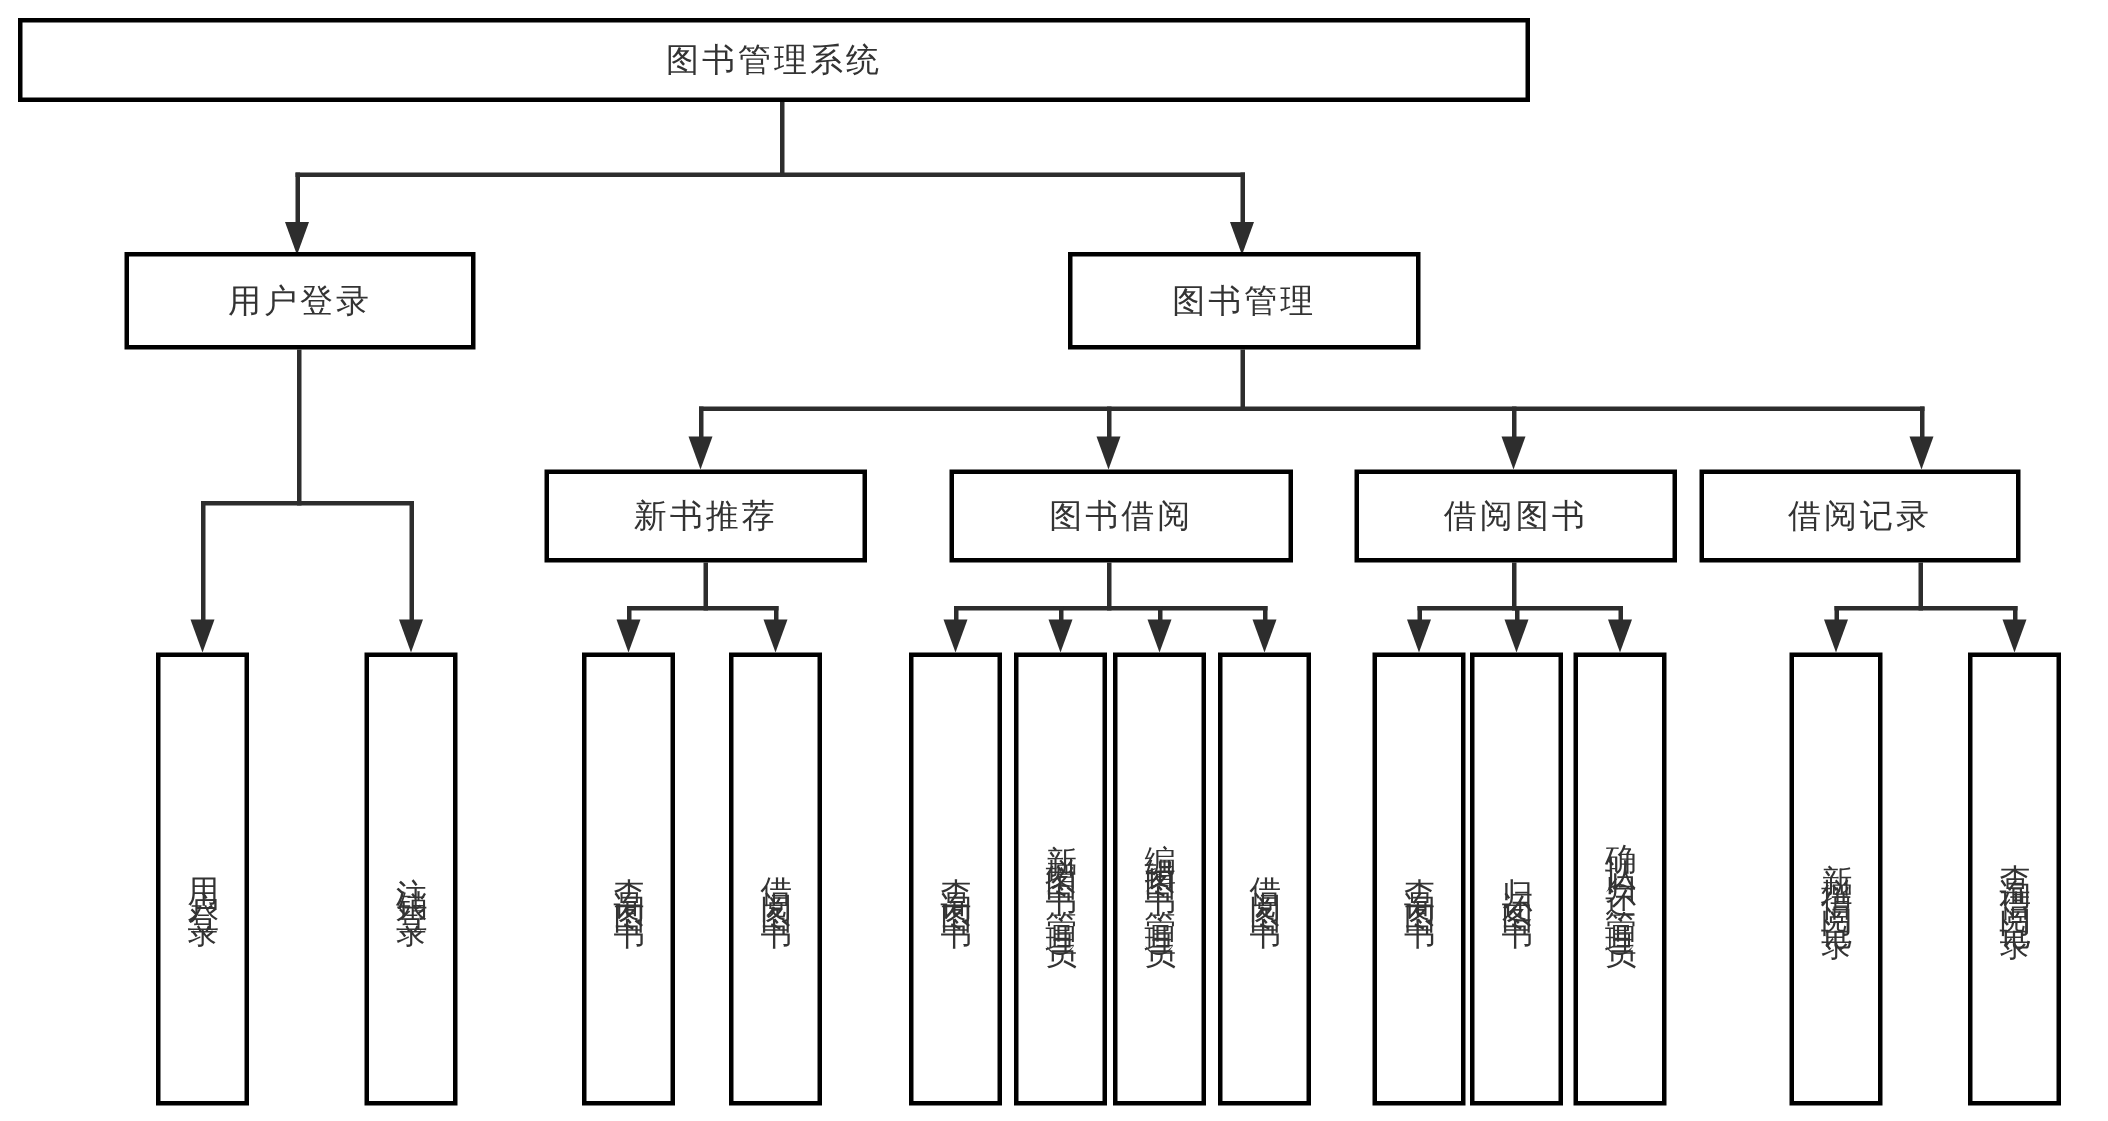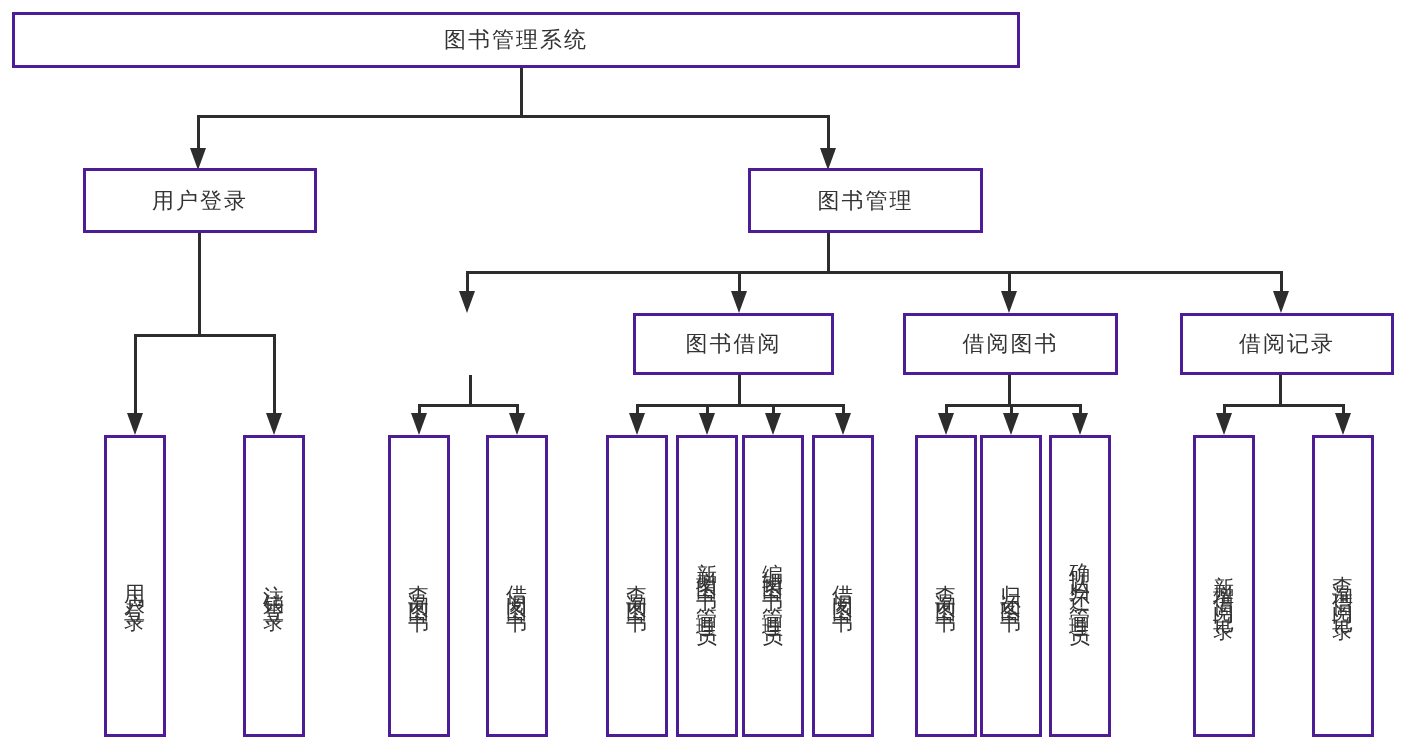--- a/index.html
+++ b/index.html
@@ -2,21 +2,21 @@
 <html><head>
 <meta charset="utf-8">
 <style>
   html,body{margin:0;padding:0;background:#ffffff;}
   body{
     width:1405px;height:747px;position:relative;overflow:hidden;
     font-family:"Liberation Sans","DejaVu Sans",sans-serif;
   }
   .stage{position:absolute;left:0;top:0;width:1405px;height:747px;}
   .box{
-    position:absolute;background:#ffffff;border:3px solid #4c1d95;
+    position:absolute;background:#ffffff;border:3px solid #000000;
     box-sizing:border-box;display:flex;align-items:center;justify-content:center;
     color:#333333;
   }
   .hlabel{font-size:22px;letter-spacing:2px;white-space:nowrap;}
   .leaf{width:62px;top:435px;height:302px;}
   .vtext{
     writing-mode:vertical-rl;text-orientation:mixed;
     font-size:21px;letter-spacing:9px;line-height:1;
     max-height:292px;color:#333333;
   }
@@ -45,21 +45,21 @@
   <div class="vline" style="left:520px;top:68px;height:50px;"></div>
   <div class="hline" style="left:197px;top:115px;width:633px;"></div>
   <div class="stem" style="left:197px;top:115px;height:35px;"></div>
   <div class="arrow" style="left:190px;top:148px;"></div>
   <div class="stem" style="left:827px;top:115px;height:35px;"></div>
   <div class="arrow" style="left:820px;top:148px;"></div>
 
   <div class="box" style="left:83px;top:168px;width:234px;height:65px;">
     <span class="hlabel">用户登录</span>
   </div>
-  <div class="box" style="left:712px;top:168px;width:235px;height:65px;margin-left:36px;">
+  <div class="box" style="left:712px;top:168px;width:235px;height:65px;">
     <span class="hlabel">图书管理</span>
   </div>
 
   <div class="vline" style="left:198px;top:233px;height:104px;"></div>
   <div class="hline" style="left:134px;top:334px;width:142px;"></div>
   <div class="stem" style="left:134px;top:334px;height:81px;"></div>
   <div class="arrow" style="left:127px;top:413px;"></div>
   <div class="stem" style="left:273px;top:334px;height:81px;"></div>
   <div class="arrow" style="left:266px;top:413px;"></div>
 
@@ -67,27 +67,30 @@
   <div class="hline" style="left:466px;top:271px;width:817px;"></div>
   <div class="stem" style="left:466px;top:271px;height:22px;"></div>
   <div class="arrow" style="left:459px;top:291px;"></div>
   <div class="stem" style="left:738px;top:271px;height:22px;"></div>
   <div class="arrow" style="left:731px;top:291px;"></div>
   <div class="stem" style="left:1008px;top:271px;height:22px;"></div>
   <div class="arrow" style="left:1001px;top:291px;"></div>
   <div class="stem" style="left:1280px;top:271px;height:22px;"></div>
   <div class="arrow" style="left:1273px;top:291px;"></div>
 
-  <div class="box" style="left:633px;top:313px;width:201px;height:62px;">
+  <div class="box" style="left:363px;top:313px;width:215px;height:62px;">
+    <span class="hlabel">新书推荐</span>
+  </div>
+  <div class="box" style="left:633px;top:313px;width:229px;height:62px;">
     <span class="hlabel">图书借阅</span>
   </div>
   <div class="box" style="left:903px;top:313px;width:215px;height:62px;">
     <span class="hlabel">借阅图书</span>
   </div>
-  <div class="box" style="left:1180px;top:313px;width:214px;height:62px;">
+  <div class="box" style="left:1133px;top:313px;width:214px;height:62px;">
     <span class="hlabel">借阅记录</span>
   </div>
 
   <div class="vline" style="left:469px;top:375px;height:32px;"></div>
   <div class="hline" style="left:418px;top:404px;width:101px;"></div>
   <div class="stem" style="left:418px;top:404px;height:11px;"></div>
   <div class="arrow" style="left:411px;top:413px;"></div>
   <div class="stem" style="left:516px;top:404px;height:11px;"></div>
   <div class="arrow" style="left:509px;top:413px;"></div>
 

